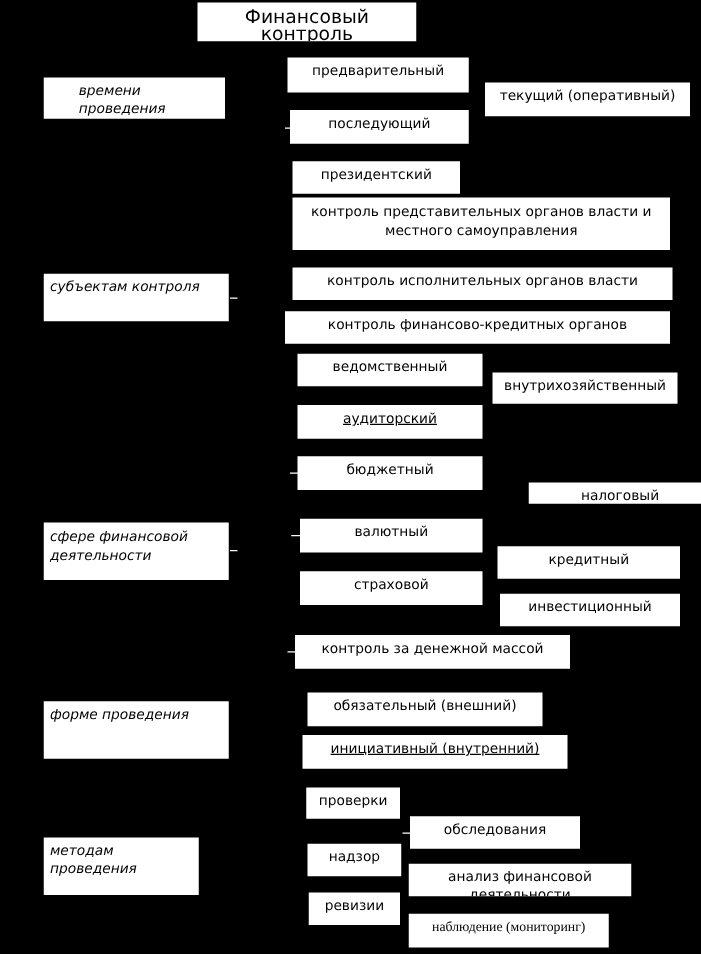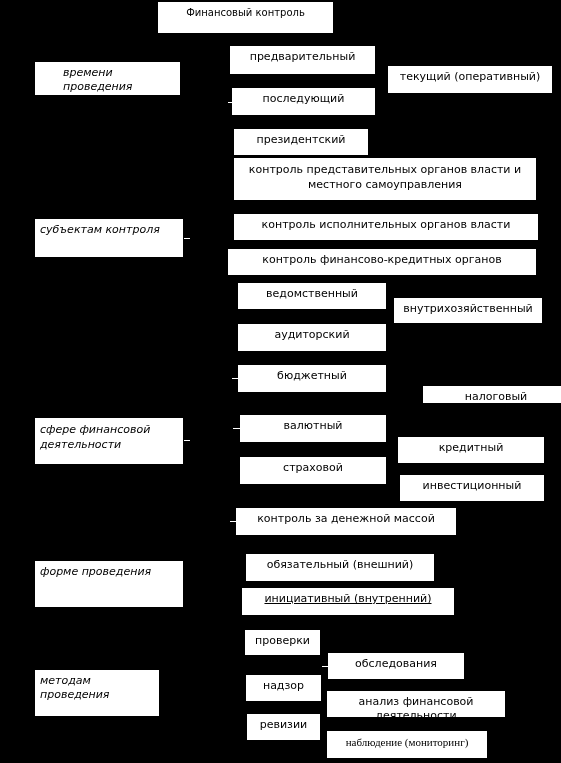--- a/index.html
+++ b/index.html
@@ -33,21 +33,21 @@
     overflow: hidden;
   }
   .node.cat {
     font-style: italic;
     font-weight: normal;
     justify-content: flex-start;
     text-align: left;
     padding-left: 5px;
   }
   .node.title {
-    font-size: 10px;
+    font-size: 15px;
   }
   .node.multiline {
     line-height: 15px;
   }
   .connector {
     position: absolute;
     background: #ffffff;
   }
   .connector.h { height: 1px; }
 </style>
@@ -75,21 +75,21 @@
   <div class="node multiline" style="left:234px; top:158px; width:302px; height:42px;">контроль представительных органов власти и местного самоуправления</div>
 
   <div class="node" style="left:234px; top:214px; width:304px; height:26px;">контроль исполнительных органов власти</div>
 
   <div class="node" style="left:228px; top:249px; width:308px; height:26px;">контроль финансово-кредитных органов</div>
 
   <div class="node" style="left:238px; top:283px; width:148px; height:26px;">ведомственный</div>
 
   <div class="node" style="left:394px; top:298px; width:148px; height:25px;">внутрихозяйственный</div>
 
-  <div class="node" style="left:238px; top:324px; width:148px; height:27px;">аудиторский</div>
+  <div class="node" style="left:238px; top:324px; width:148px; height:27px;text-decoration:underline;">аудиторский</div>
 
   <div class="connector h" style="left:184px; top:238px; width:6px; height:1px;"></div>
 
   <div class="node cat multiline" style="left:35px; top:418px; width:148px; height:46px;">сфере финансовой деятельности</div>
 
   <div class="node" style="left:238px; top:365px; width:148px; height:27px;">бюджетный</div>
 
   <div class="node" style="left:423px; top:386px; width:146px; height:17px;">налоговый</div>
 
   <div class="node" style="left:240px; top:415px; width:146px; height:27px;">валютный</div>

